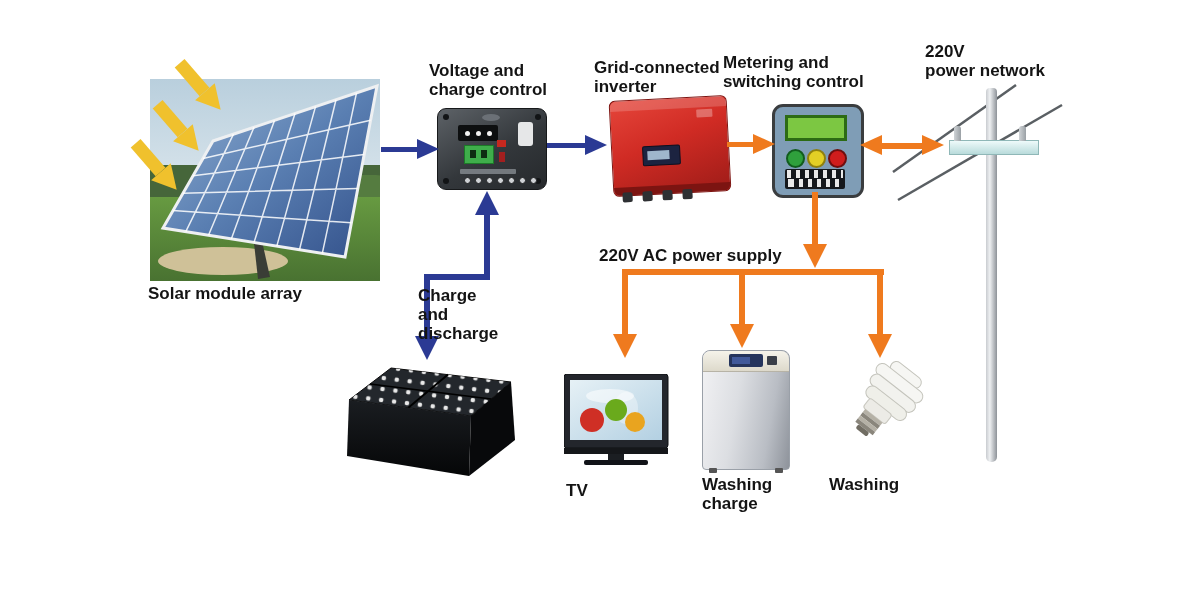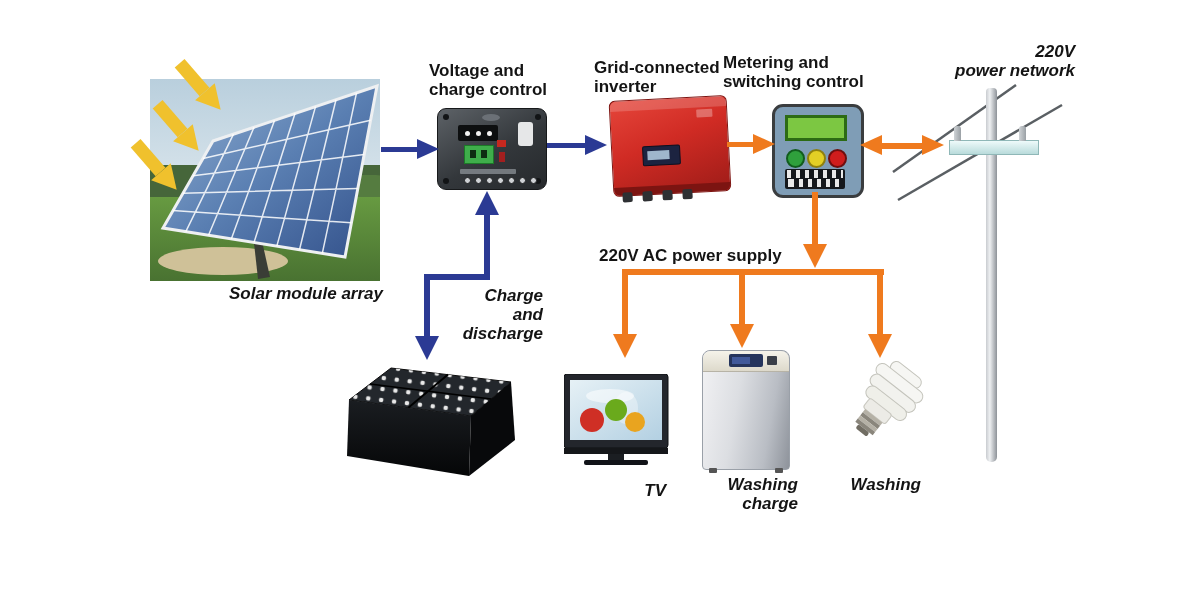--- a/index.html
+++ b/index.html
@@ -1,20 +1,20 @@
 <!DOCTYPE html>
 <html><head>
 <meta charset="utf-8">
 <style>
   html,body{margin:0;padding:0;background:#fff;}
   .stage{position:relative;width:1200px;height:600px;background:#ffffff;overflow:hidden;
          font-family:"Liberation Sans",sans-serif;}
   .abs{position:absolute;}
   .lbl{position:absolute;font-weight:bold;font-size:17px;line-height:19px;color:#141414;white-space:nowrap;}
-  .lbl.ctr{text-align:right;font-style:italic;}
+  .lbl.ctr{text-align:left;}
   .lbl span{display:block;}
 
   
   .blue{--c:#2b3a94;}
   .orange{--c:#ef7a1e;}
   .shaft-h{position:absolute;height:5px;background:var(--c);}
   .shaft-v{position:absolute;width:6px;background:var(--c);}
   .head{position:absolute;width:0;height:0;}
   .head.r{border-top:10px solid transparent;border-bottom:10px solid transparent;border-left:22px solid var(--c);}
   .head.l{border-top:10px solid transparent;border-bottom:10px solid transparent;border-right:22px solid var(--c);}

